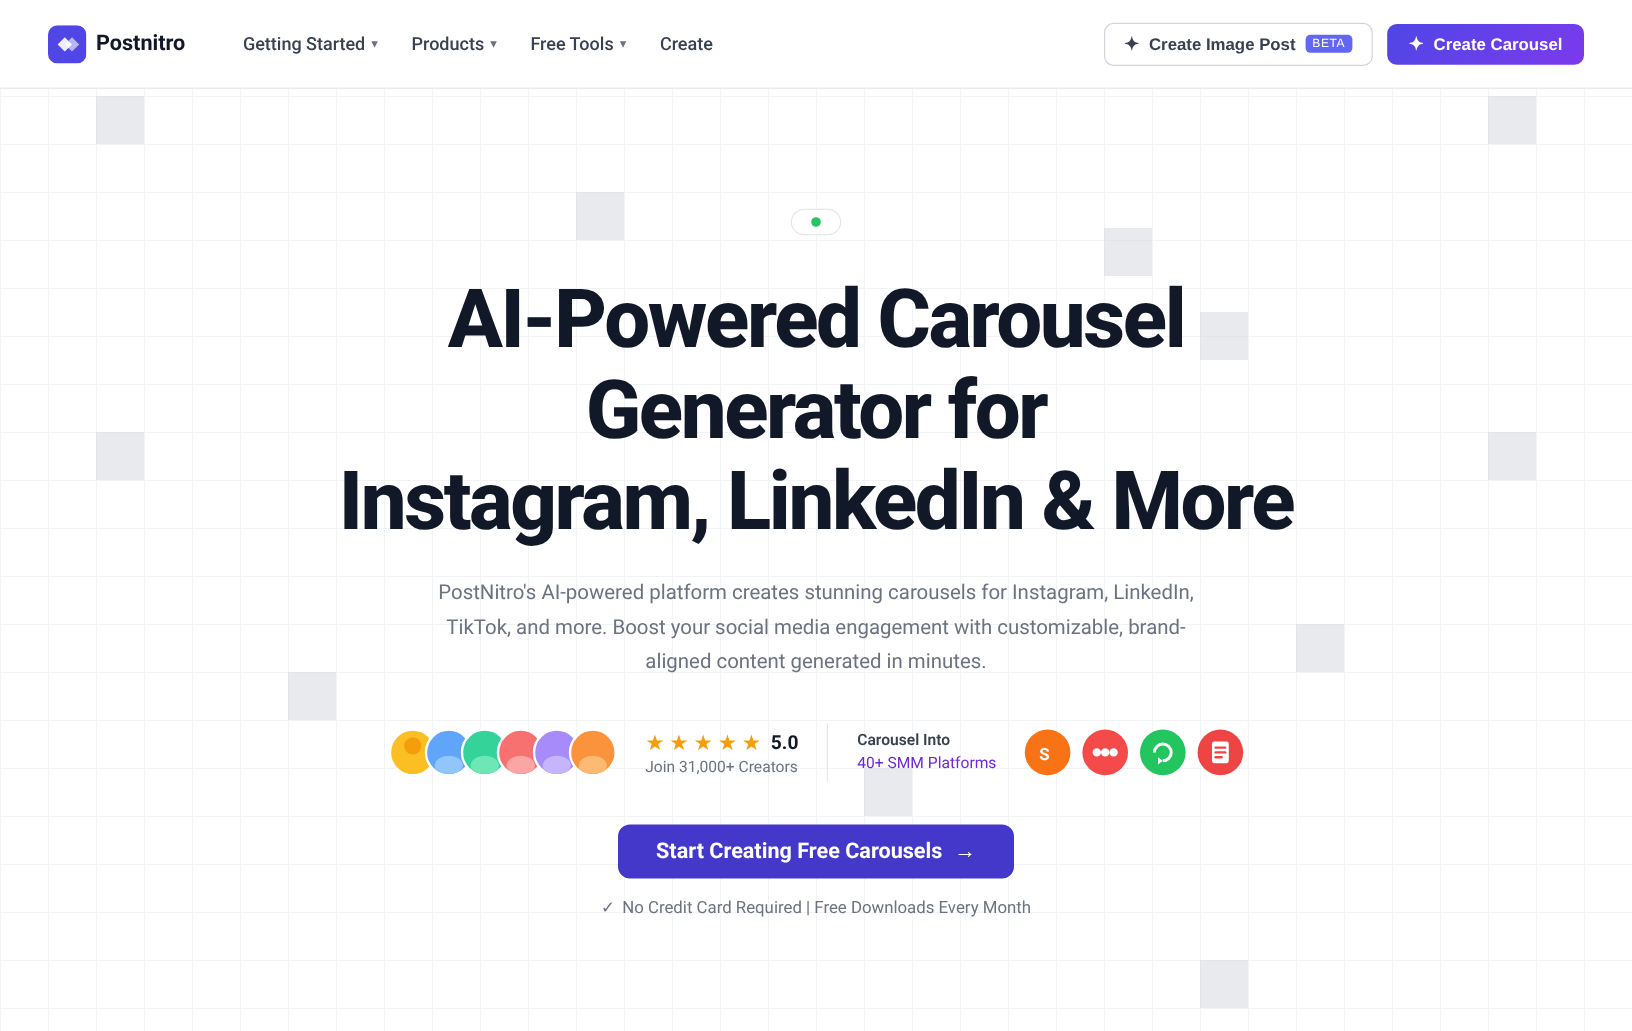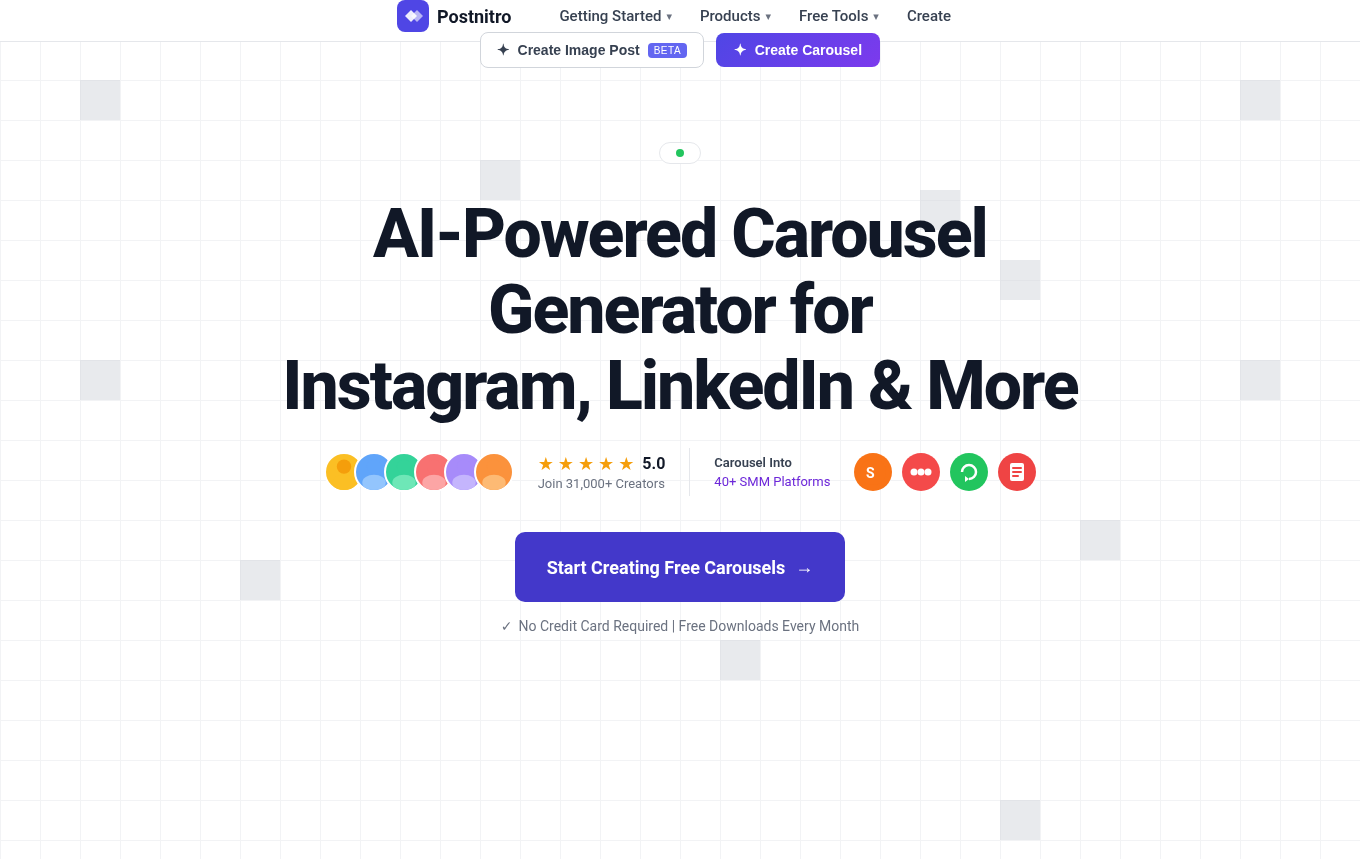--- a/index.html
+++ b/index.html
@@ -34,24 +34,23 @@
     }
 
     
     nav {
       position: relative;
       z-index: 10;
       display: flex;
       align-items: center;
       justify-content: space-between;
       padding: 0 40px;
-      height: 42px;
+      height: 74px;
       background: rgba(255,255,255,0.95);
       border-bottom: 1px solid #e5e7eb;
-      flex-direction: column;
     }
 
     .nav-left {
       display: flex;
       align-items: center;
       gap: 36px;
     }
 
     .logo {
       display: flex;
@@ -293,21 +292,21 @@
       justify-content: center;
       font-size: 18px;
       font-weight: 700;
     }
 
     
     .cta-btn {
       display: inline-flex;
       align-items: center;
       gap: 10px;
-      padding: 24px 32px;
+      padding: 12px 32px;
       background: #4338ca;
       color: #fff;
       border: none;
       border-radius: 10px;
       font-size: 18px;
       font-weight: 700;
       cursor: pointer;
       margin-bottom: 16px;
       text-decoration: none;
       transition: background 0.15s;
@@ -403,20 +402,21 @@
 
   <div class="hero-badge">
     <span class="dot"></span>
   </div>
 
   <h1 class="hero-title">
     <span>AI-Powered Carousel Generator for</span><br>
     <span>Instagram, LinkedIn &amp; More</span>
   </h1>
 
+  <p class="hero-subtitle">PostNitro's AI-powered platform creates stunning carousels for Instagram, LinkedIn, TikTok, and more. Boost your social media engagement with customizable, brand-aligned content generated in minutes.</p>
 
   <div class="social-proof">
 
     <div class="avatars">
       <div class="avatar-circle av1">
         <svg viewBox="0 0 40 40" width="40" height="40">
             <circle cx="20" cy="14" r="8" fill="#f59e0b"></circle>
             <ellipse cx="20" cy="32" rx="13" ry="9" fill="#fbbf24"></ellipse>
           </svg>
       </div>

